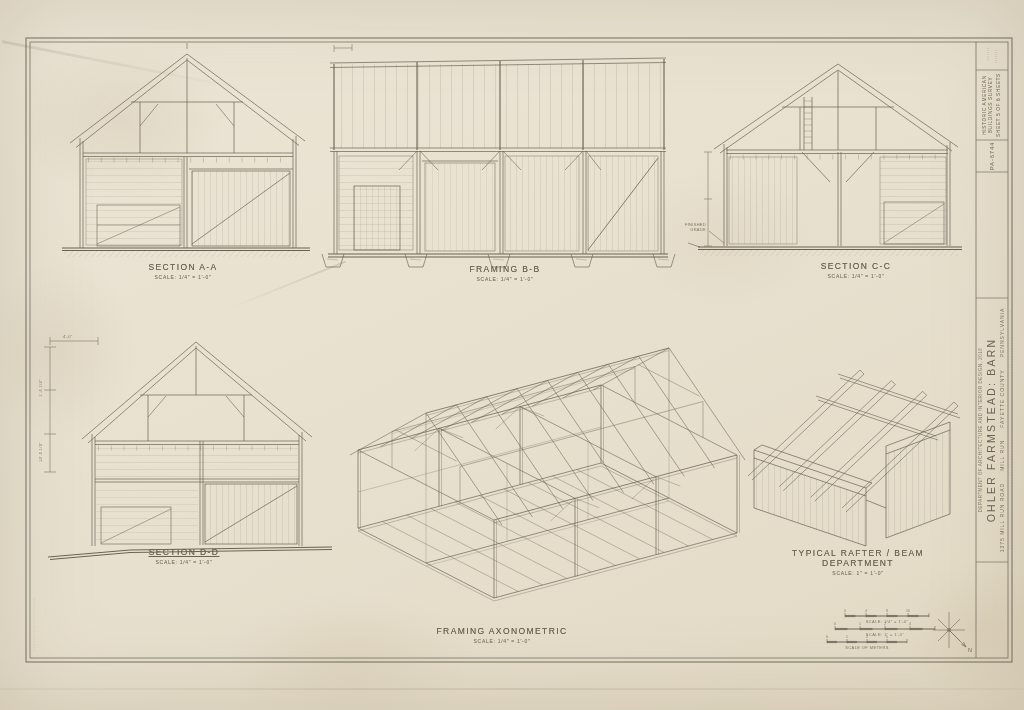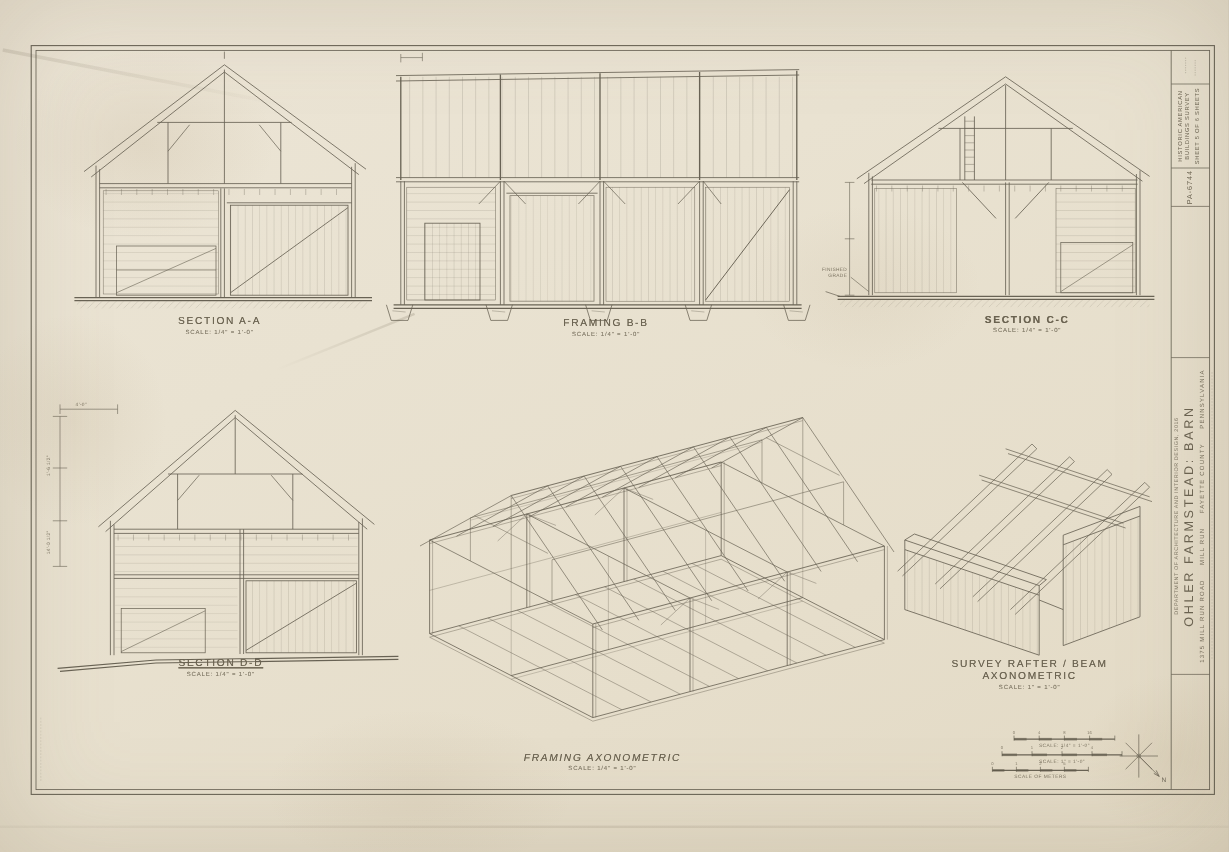--- a/index.html
+++ b/index.html
@@ -327,31 +327,31 @@
     <text x="968" y="652" font-size="5.5" fill="#5b5547" font-family="Liberation Sans, sans-serif">N</text>
       </g>
   </svg>
 
   <div class="lab" style="left:183px;top:262px;">SECTION A-A</div>
   <div class="lab scl" style="left:183px;top:274px;">SCALE: 1/4" = 1'-0"</div>
 
   <div class="lab" style="left:505px;top:264px;">FRAMING B-B</div>
   <div class="lab scl" style="left:505px;top:276px;">SCALE: 1/4" = 1'-0"</div>
 
-  <div class="lab" style="left:856px;top:261px;font-weight:bold;">SECTION C-C</div>
+  <div class="lab" style="left:856px;top:261px;">SECTION C-C</div>
   <div class="lab scl" style="left:856px;top:273px;">SCALE: 1/4" = 1'-0"</div>
 
   <div class="lab" style="left:184px;top:547px;text-decoration:underline;">SECTION D-D</div>
   <div class="lab scl" style="left:184px;top:559px;">SCALE: 1/4" = 1'-0"</div>
 
-  <div class="lab" style="left:502px;top:626px;font-style:italic;">FRAMING AXONOMETRIC</div>
+  <div class="lab" style="left:502px;top:626px;">FRAMING AXONOMETRIC</div>
   <div class="lab scl" style="left:502px;top:638px;">SCALE: 1/4" = 1'-0"</div>
 
-  <div class="lab" style="left:858px;top:548px;">SURVEY RAFTER / BEAM</div>
-  <div class="lab" style="left:858px;top:558px;">AXONOMETRIC</div>
+  <div class="lab" style="left:858px;top:548px;">TYPICAL RAFTER / BEAM</div>
+  <div class="lab" style="left:858px;top:558px;">DEPARTMENT</div>
   <div class="lab scl" style="left:858px;top:570px;">SCALE: 1" = 1'-0"</div>
 
   <div class="tiny" style="left:676px;top:222px;text-align:right;width:30px;">
     <div>FINISHED</div>
     <div>GRADE</div>
   </div>
   <div class="tiny" style="left:63px;top:334px;">4'-0"</div>
   <div class="tiny rotdim" style="left:40px;top:388px;position:absolute;">1'-6 1/2"</div>
   <div class="tiny rotdim" style="left:40px;top:452px;position:absolute;">14'-0 1/2"</div>
 

